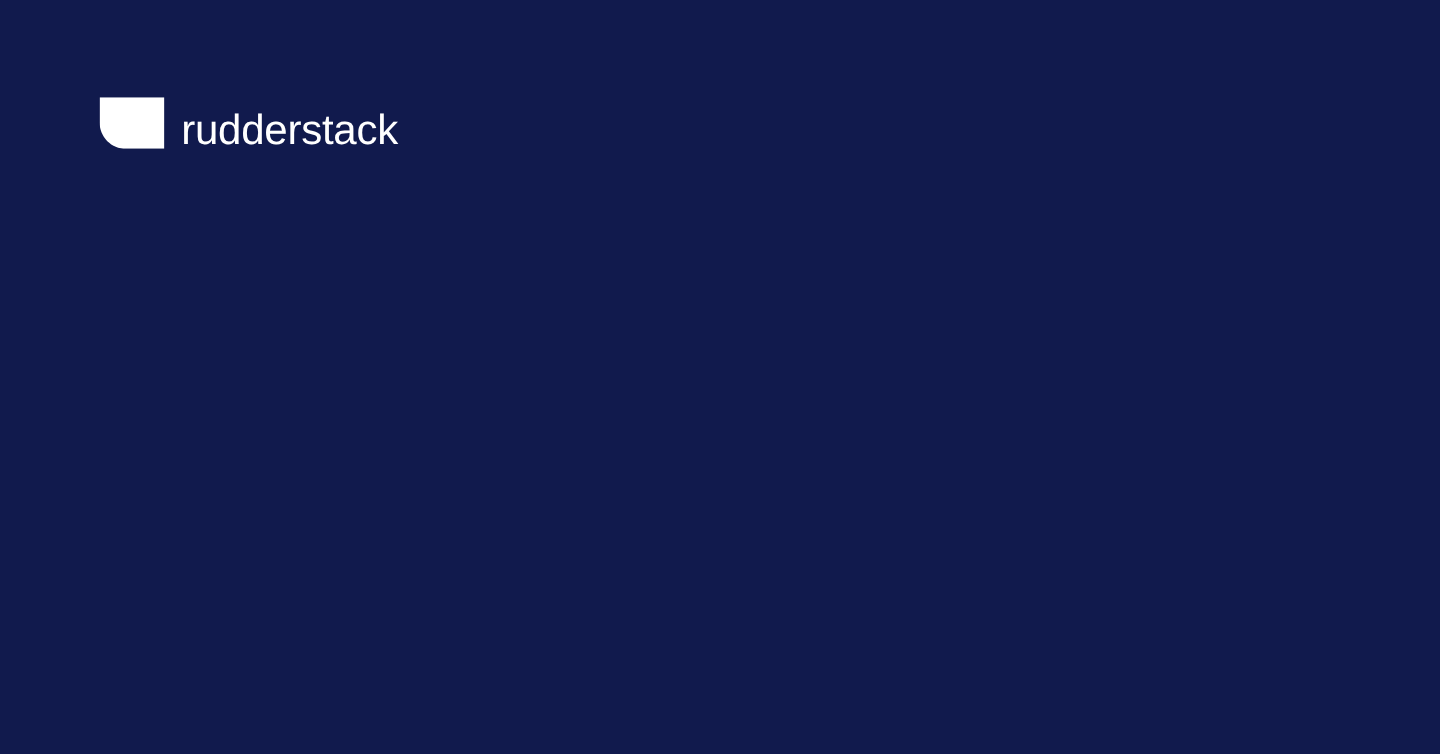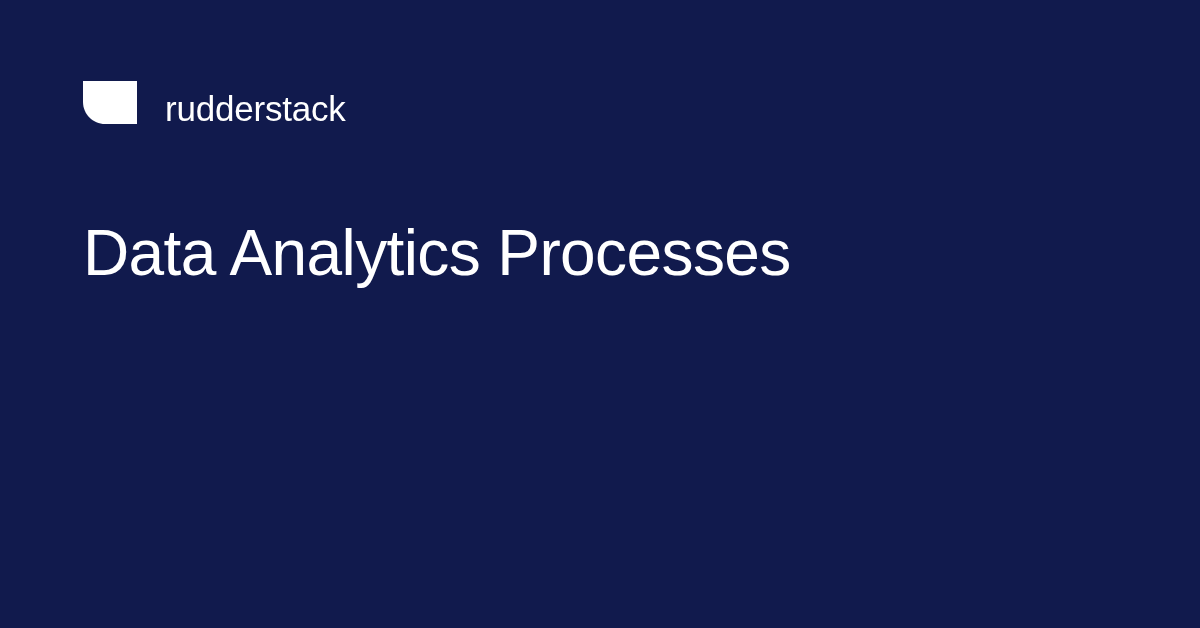--- a/index.html
+++ b/index.html
@@ -22,21 +22,21 @@
     width: 1200px;
     height: 628px;
     background: #111A4D;
     padding: 80px 0 0 83px;
   }
 
   
   .brand-lockup {
     display: flex;
     align-items: flex-end;
-    gap: 28px;
+    gap: 14px;
     height: 44px;
   }
 
   .brand-mark {
     display: block;
     width: 54px;
     height: 43px;
     flex: 0 0 auto;
   }
 
@@ -78,15 +78,14 @@
   <div class="brand-lockup">
 
     <svg class="brand-mark" viewBox="0 0 54 43" xmlns="http://www.w3.org/2000/svg" aria-hidden="true">
 
       <path d="M0,0 H54 V43 H22 C9.85,43 0,33.15 0,21 Z" fill="#FFFFFF"></path>
     </svg>
 
     <span class="brand-wordmark">rudderstack</span>
   </div>
 
-  <h1 class="headline">Data Analytics Processes</h1>
 
 </div>
 
 </body></html>

